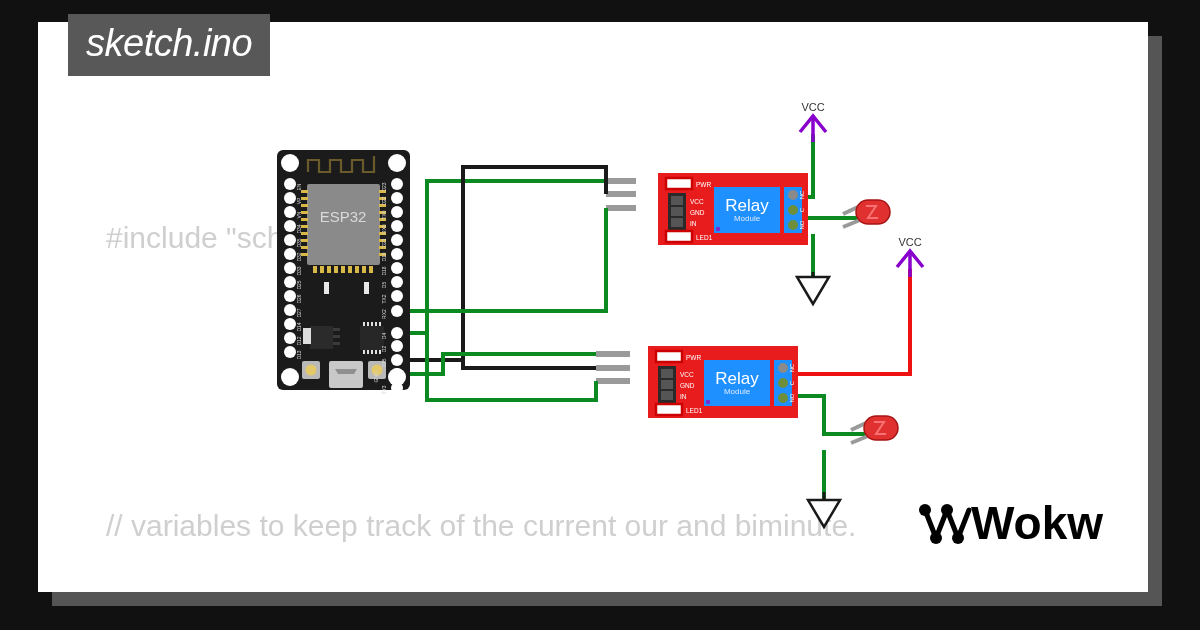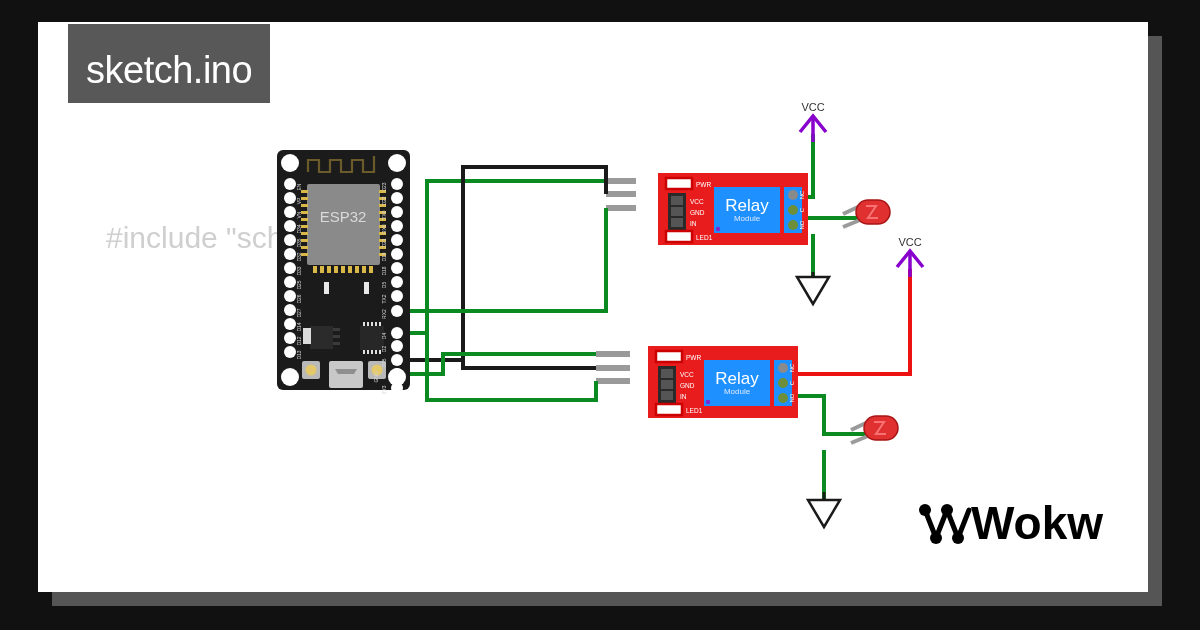--- a/index.html
+++ b/index.html
@@ -23,29 +23,30 @@
     position: absolute;
     left: 38px; top: 22px;
     width: 1110px; height: 570px;
     background: #ffffff;
     overflow: hidden;
   }
 
   
   .file-tab {
     position: absolute;
-    left: 68px; top: 24px;
-    padding: 23px 18px 10px 18px;
+    left: 68px; top: 14px;
+    padding: 6px 18px 10px 18px;
     background: #585858;
     color: #ffffff;
     font-size: 38px;
     line-height: 46px;
     letter-spacing: -0.5px;
     z-index: 40;
     white-space: nowrap;
+    font-style: italic;
   }
 
   
   .code-layer {
     position: absolute;
     left: 68px; top: 96px;
     z-index: 5;
     color: #cfcfcf;
     font-size: 30px;
     line-height: 48px;
@@ -71,20 +72,21 @@
 
 <div id="root">
 
   <div class="card-shadow"></div>
 
   <div class="card">
 
     <div class="code-layer">
       <div class="code-line">#include "scheduler.h"</div>
       <div class="code-line blank"></div>
+      <div class="code-line">// variables to keep track of the current our and biminute.</div>
       
       
       
       
       
       
     </div>
 
     <svg class="circuit" viewBox="0 0 1110 570">
 

